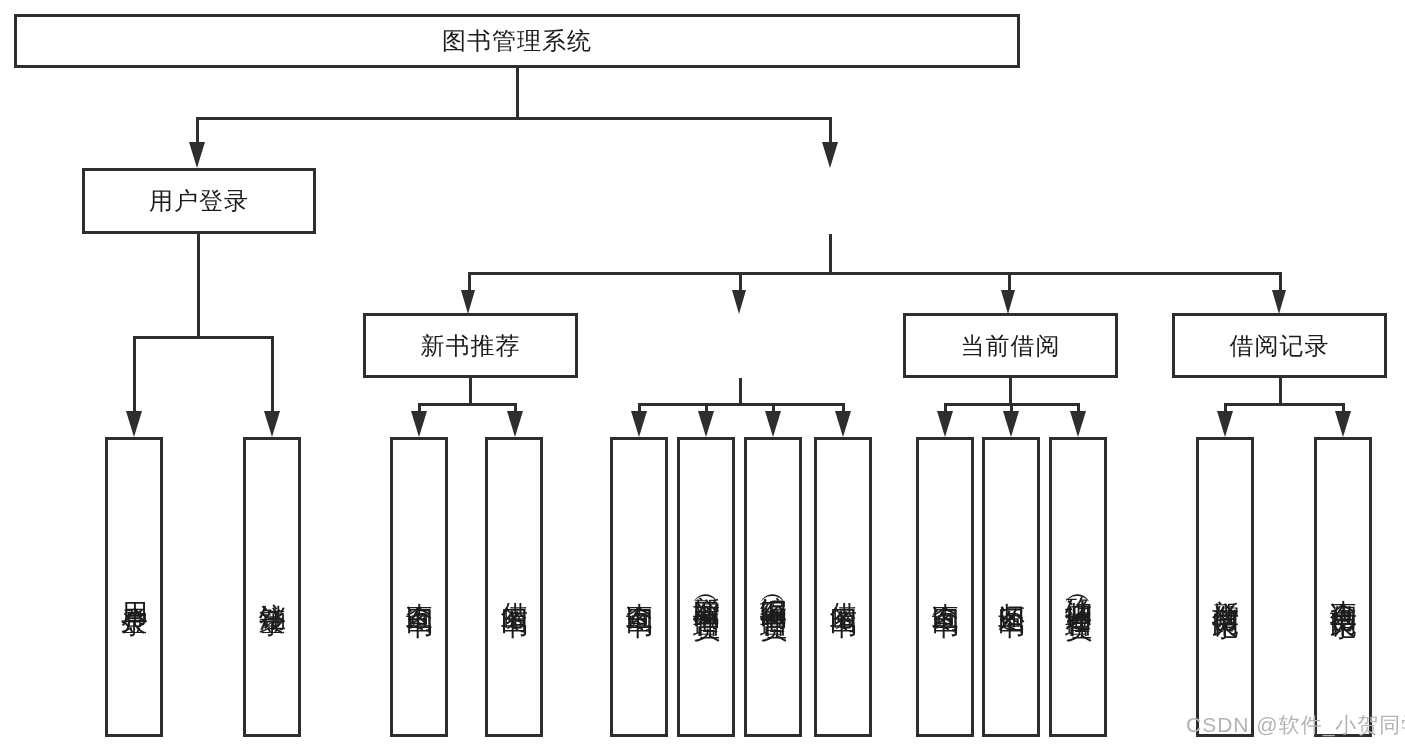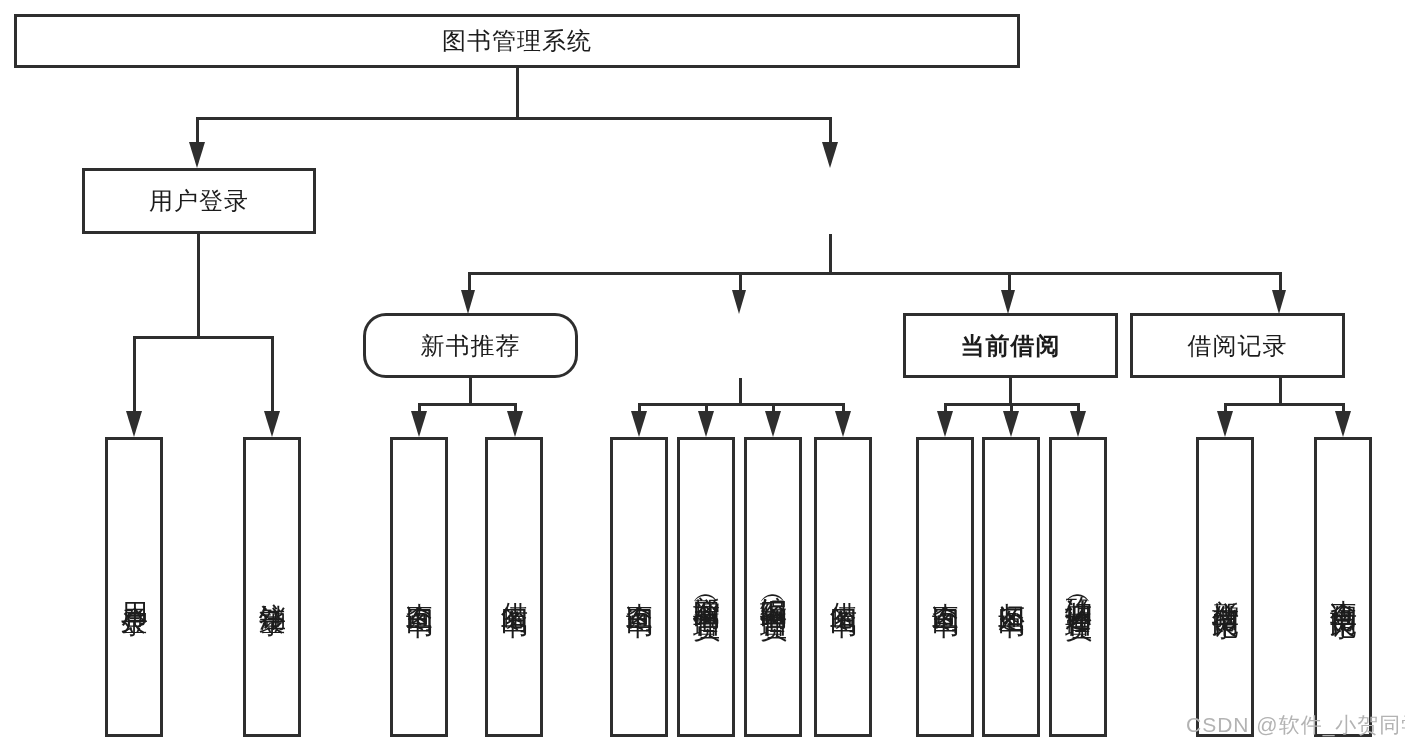--- a/index.html
+++ b/index.html
@@ -91,23 +91,23 @@
   <div class="hline" style="left:468px; top:272px; width:814px;"></div>
   <div class="vline" style="left:468px; top:272px; height:20px;"></div>
   <div class="vline" style="left:739px; top:272px; height:20px;"></div>
   <div class="vline" style="left:1008px; top:272px; height:20px;"></div>
   <div class="vline" style="left:1279px; top:272px; height:20px;"></div>
   <div class="arr sm" style="left:461px; top:290px;"></div>
   <div class="arr sm" style="left:732px; top:290px;"></div>
   <div class="arr sm" style="left:1001px; top:290px;"></div>
   <div class="arr sm" style="left:1272px; top:290px;"></div>
 
-  <div class="box" style="left:363px; top:313px; width:215px; height:65px;border-radius:23px;">新书推荐</div>
-  <div class="box" style="left:903px; top:313px; width:215px; height:65px;font-weight:bold;">当前借阅</div>
-  <div class="box" style="left:1130px; top:313px; width:215px; height:65px;">借阅记录</div>
+  <div class="box" style="left:363px; top:313px; width:215px; height:65px;">新书推荐</div>
+  <div class="box" style="left:903px; top:313px; width:215px; height:65px;">当前借阅</div>
+  <div class="box" style="left:1172px; top:313px; width:215px; height:65px;">借阅记录</div>
 
   <div class="vline" style="left:469px; top:378px; height:25px;"></div>
   <div class="hline" style="left:418px; top:403px; width:99px;"></div>
   <div class="vline" style="left:418px; top:403px; height:10px;"></div>
   <div class="vline" style="left:514px; top:403px; height:10px;"></div>
   <div class="arr" style="left:411px; top:411px;"></div>
   <div class="arr" style="left:507px; top:411px;"></div>
 
   <div class="box vbox" style="left:390px; top:437px; width:58px; height:300px;">查询图书</div>
   <div class="box vbox" style="left:485px; top:437px; width:58px; height:300px;">借阅图书</div>

